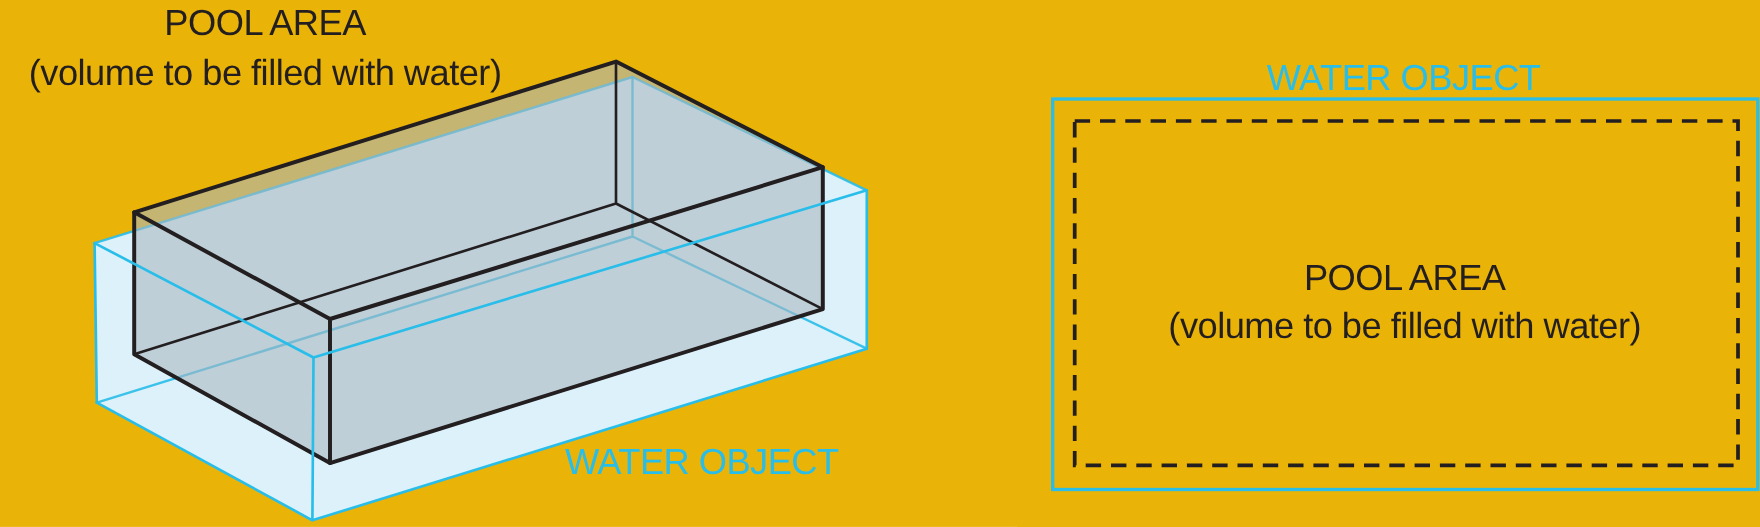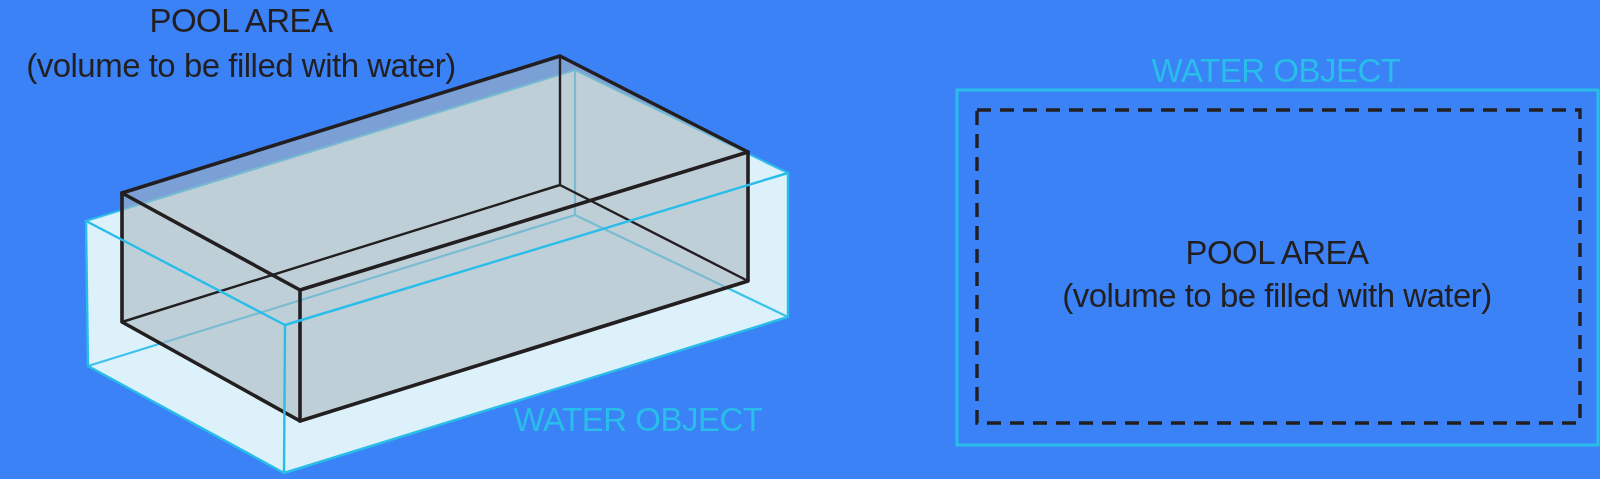--- a/index.html
+++ b/index.html
@@ -4,21 +4,21 @@
 <style>
   html, body {
     margin: 0;
     padding: 0;
     background: #ffffff;
   }
   .canvas {
     position: relative;
     width: 1600px;
     height: 479px;
-    background: #3b82f6;
+    background: #eab308;
     overflow: hidden;
   }
   svg {
     display: block;
     width: 1600px;
     height: 479px;
   }
   
   .water-face        { fill: var(--water-fill); stroke: none; }
   .water-edge        { stroke: var(--cyan); stroke-width: 2.4; fill: none;

